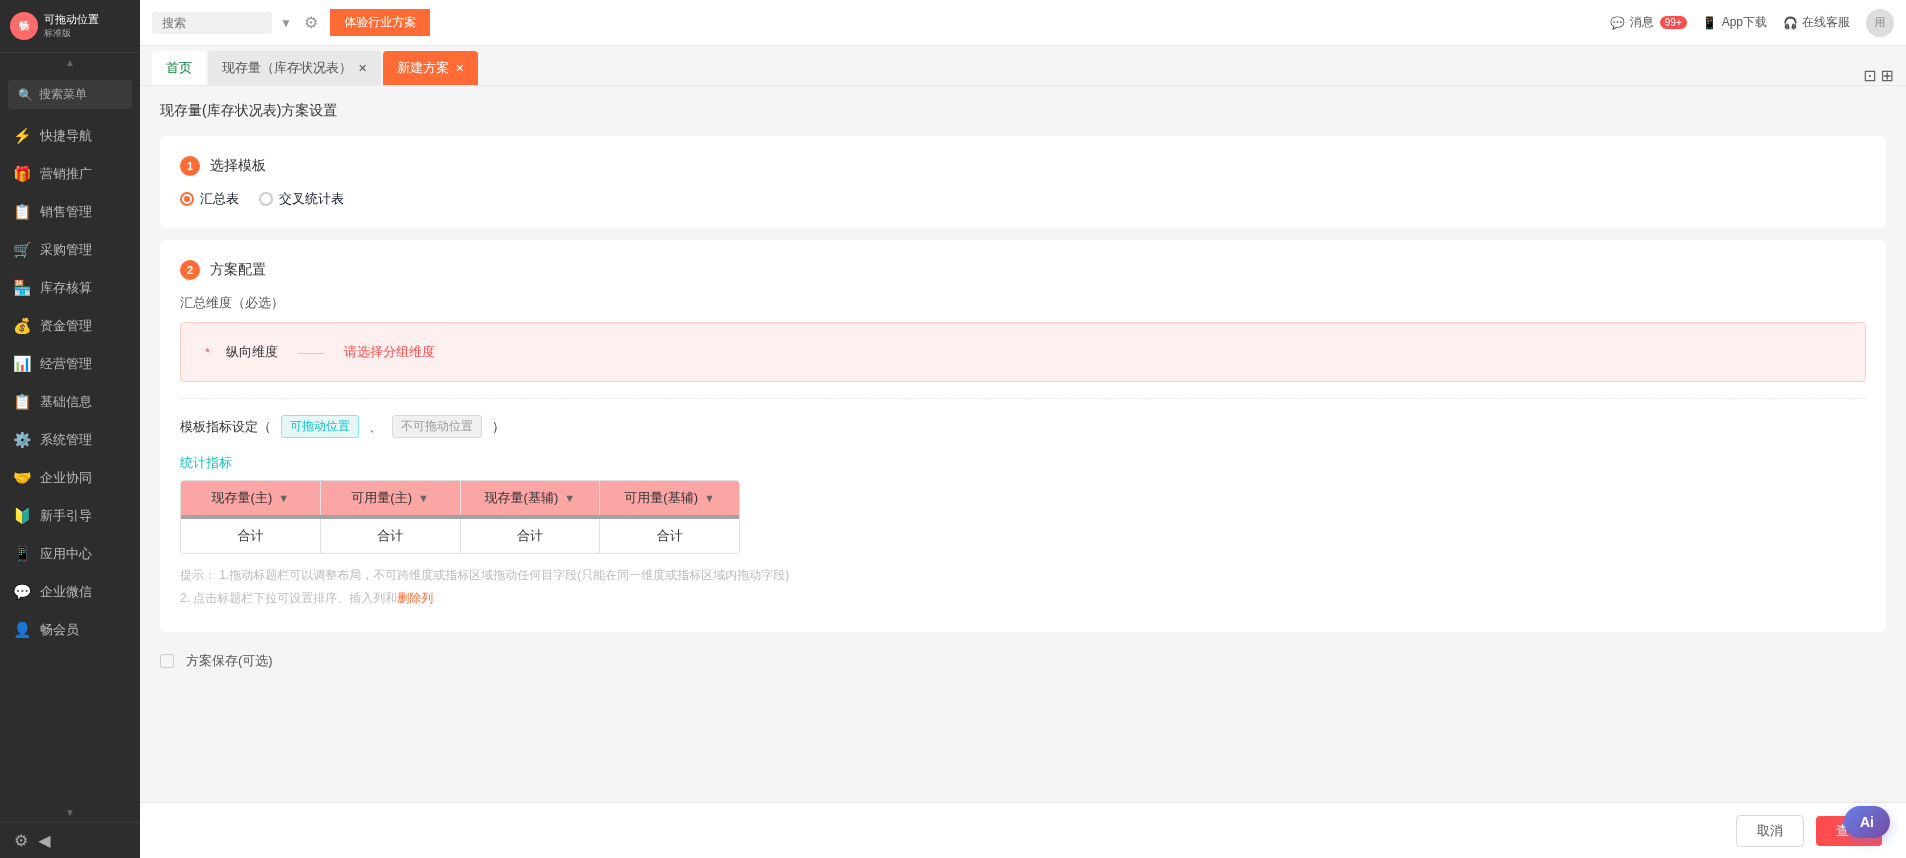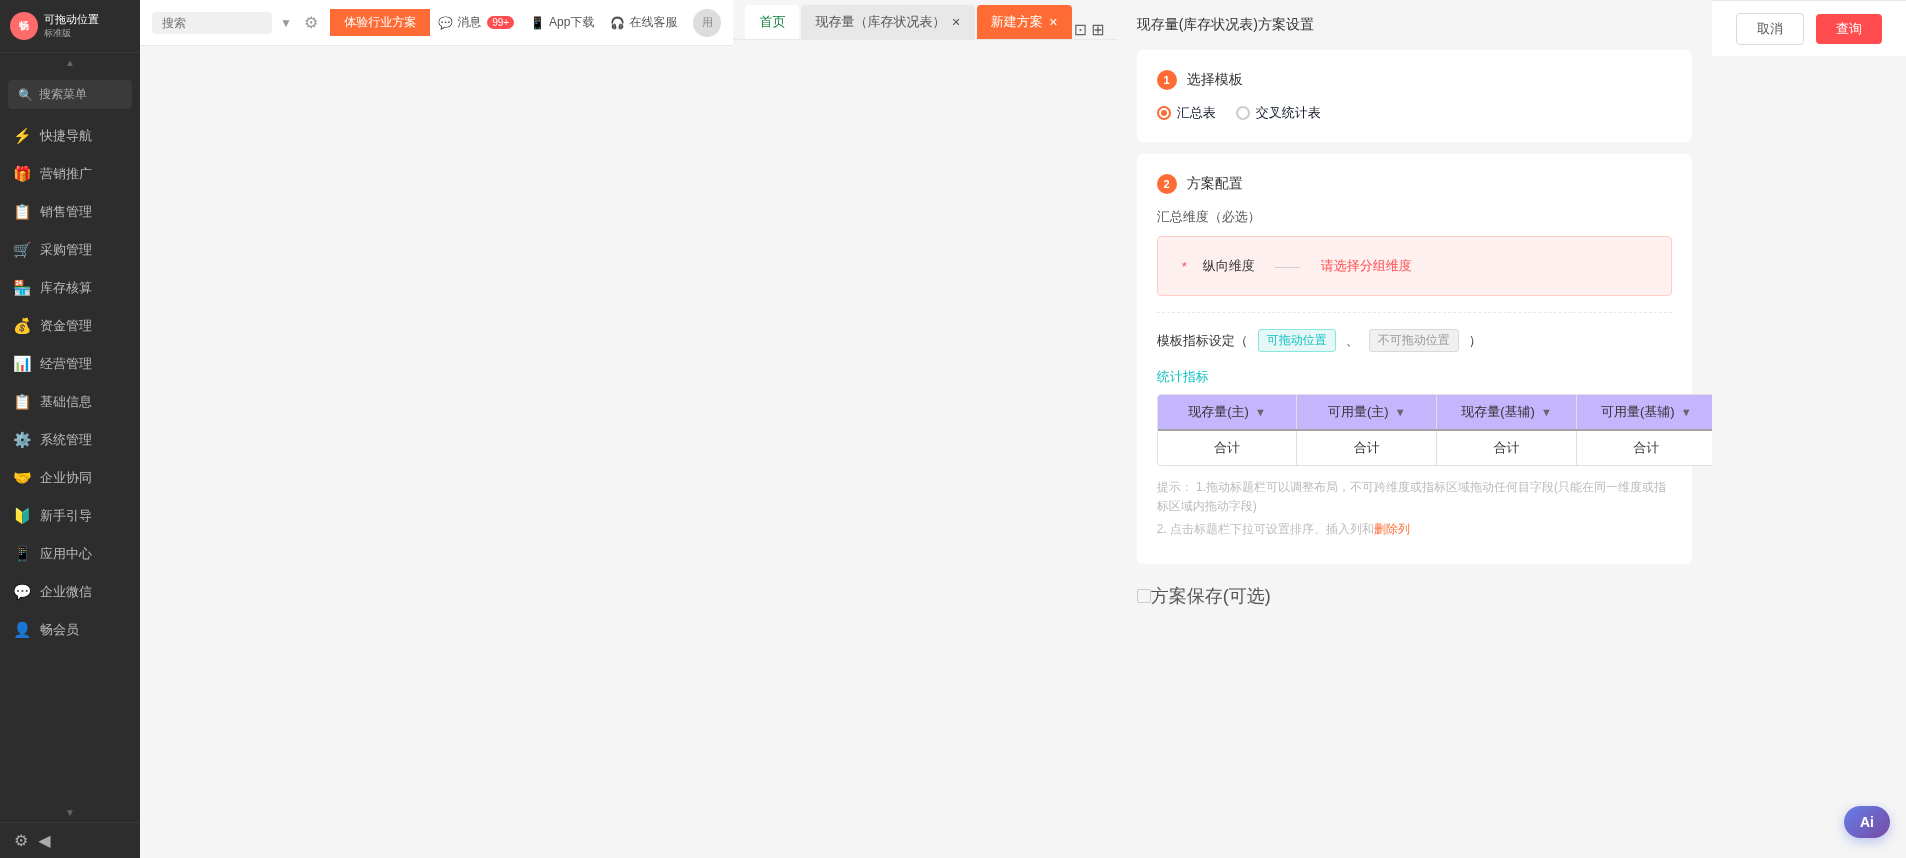--- a/index.html
+++ b/index.html
@@ -58,21 +58,21 @@
     }
 
     .sidebar-footer {
       border-top: 1px solid #3a3a3a;
       padding: 8px 14px;
       display: flex; align-items: center; gap: 10px;
     }
     .sidebar-footer-icon { color: #aaa; cursor: pointer; font-size: 16px; }
 
     
-    .main { flex: 1; display: flex; overflow: hidden; }
+    .main { flex: 1; display: flex; flex-direction: column; overflow: hidden; }
 
     
     .topbar {
       height: 46px;
       background: #fff;
       display: flex;
       align-items: center;
       padding: 0 12px;
       border-bottom: 1px solid #e8e8e8;
       gap: 8px;
@@ -242,43 +242,43 @@
       border-radius: 3px;
       padding: 2px 8px;
       font-size: 12px;
       color: #999;
     }
 
     
     .stats-section { margin-bottom: 12px; }
     .stats-label { color: #13c2c2; font-size: 13px; margin-bottom: 8px; font-weight: 500; }
     .stats-table { border: 1px solid #e0e0e0; border-radius: 4px; overflow: hidden; width: 560px; }
-    .stats-header-row { display: flex; background: #c4b5fd; text-align: right; }
-    .stats-data-row { display: flex; background: #fff; border-top: 2px solid #a3a3a3; }
+    .stats-header-row { display: flex; background: #fca5a5; text-align: right; }
+    .stats-data-row { display: flex; background: #fff; border-top: 4px solid #a3a3a3; }
     .stats-cell {
       flex: 1;
       padding: 8px 12px;
       display: flex; align-items: center; justify-content: center;
       font-size: 13px;
       color: #333;
       border-right: 1px solid #e0e0e0;
       gap: 6px;
     }
     .stats-cell:last-child { border-right: none; }
     .stats-cell-dropdown { cursor: pointer; color: #666; font-size: 11px; }
 
     
     .tips { margin-top: 4px; }
     .tip-item { font-size: 12px; color: #bbb; margin-bottom: 4px; line-height: 1.6; }
 
     
     .bottom-save {
-      display: flex; align-items: center; gap: 0;
+      display: flex; align-items: center; gap: 12px;
       margin-top: 20px;
-      font-size: 18px; color: #555;
+      font-size: 13px; color: #555;
     }
     .checkbox {
       width: 14px; height: 14px;
       border: 1px solid #ccc;
       border-radius: 2px;
       cursor: pointer;
     }
 
     
     .footer-bar {

